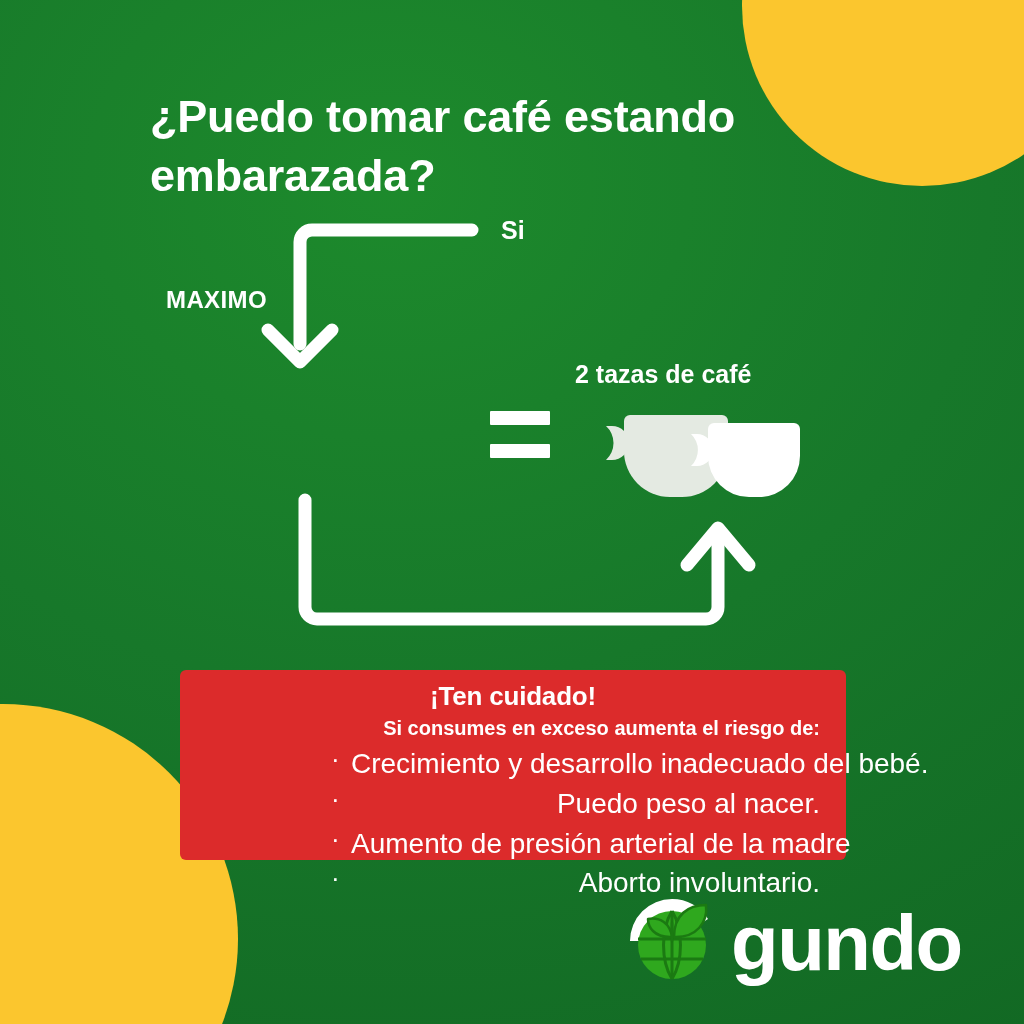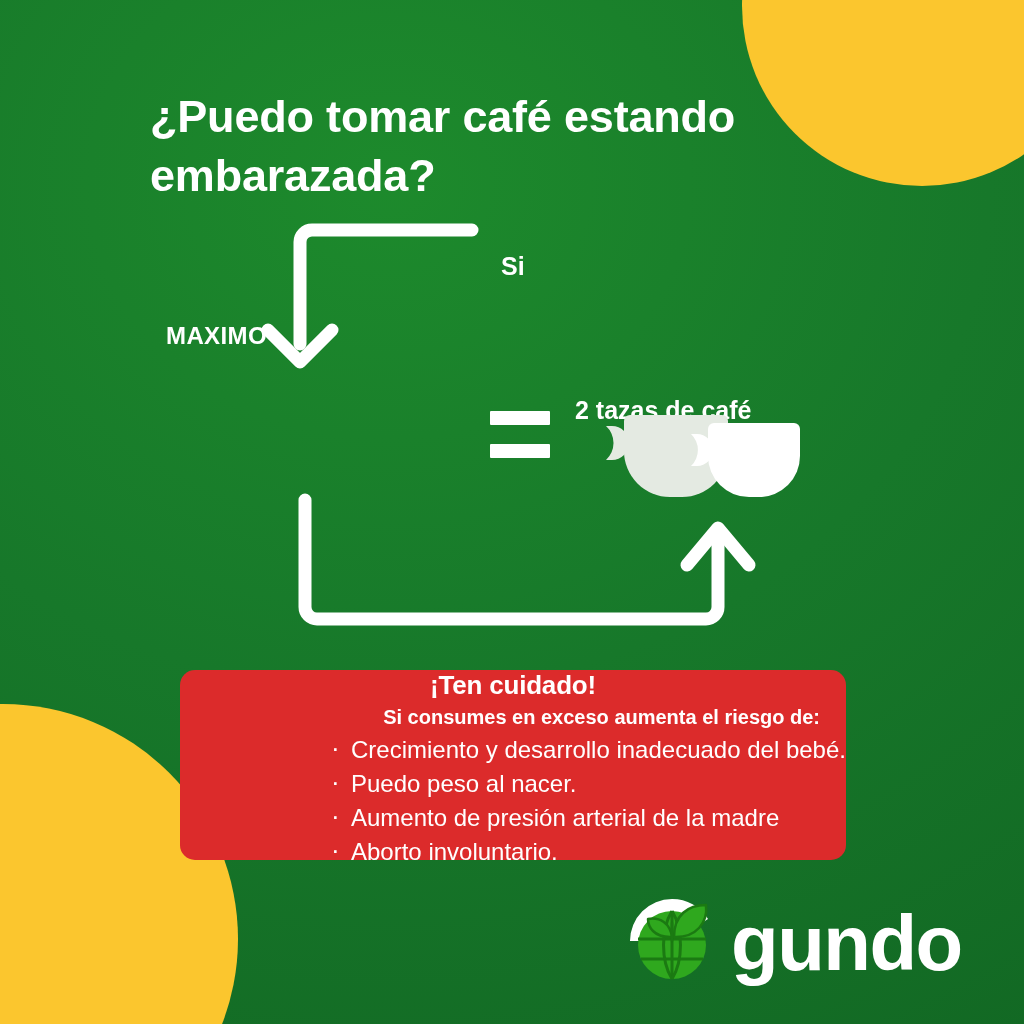--- a/index.html
+++ b/index.html
@@ -60,21 +60,20 @@
     top: 0;
     width: 1024px;
     height: 1024px;
     pointer-events: none;
   }
 
   .flow-label {
     position: absolute;
     color: #ffffff;
     font-weight: 700;
-    margin-top: 36px;
   }
   #label-si {
     left: 501px;
     top: 216px;
     font-size: 25px;
   }
   #label-maximo {
     left: 166px;
     top: 286px;
     font-size: 24px;
@@ -122,23 +121,23 @@
   #cups svg { display: block; }
 
   
   #warning-card {
     position: absolute;
     left: 180px;
     top: 670px;
     width: 666px;
     height: 190px;
     background: #dc2b2b;
-    border-radius: 15px;
+    border-radius: 6px;
     box-sizing: border-box;
-    padding: 0 26px 0 26px;
+    padding: 11px 26px 0 26px;
     color: #ffffff;
   }
   #warning-title {
     text-align: center;
     font-size: 26px;
     font-weight: 700;
     margin: 0 0 5px 0;
     letter-spacing: -0.2px;
   }
   #warning-subtitle {
@@ -146,26 +145,27 @@
     font-size: 20px;
     font-weight: 700;
     margin: 0 0 4px 0;
   }
   #warning-list {
     list-style: none;
     margin: 0;
     padding: 0 0 0 122px;
   }
   #warning-list li {
-    font-size: 24px;
+    font-size: 28px;
     line-height: 1.42;
     font-weight: 400;
     position: relative;
     padding-left: 23px;
     white-space: nowrap;
+    text-align: right;
   }
   #warning-list li::before {
     content: "\00B7";
     position: absolute;
     left: 3px;
     top: -3px;
     font-size: 26px;
     line-height: 1.42;
   }
 

